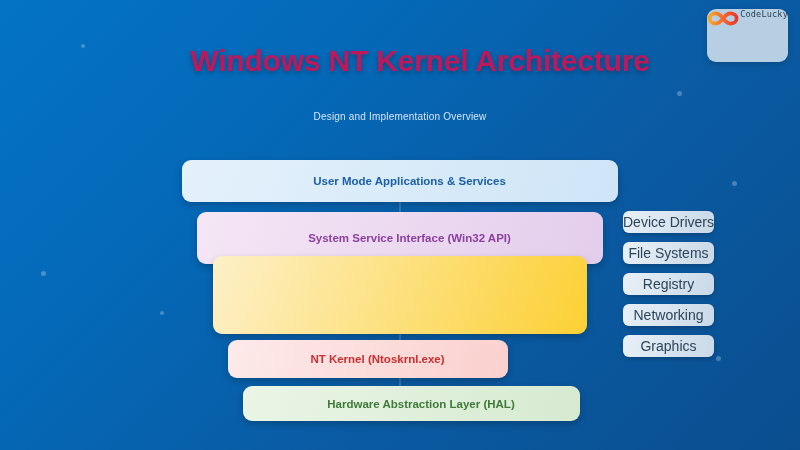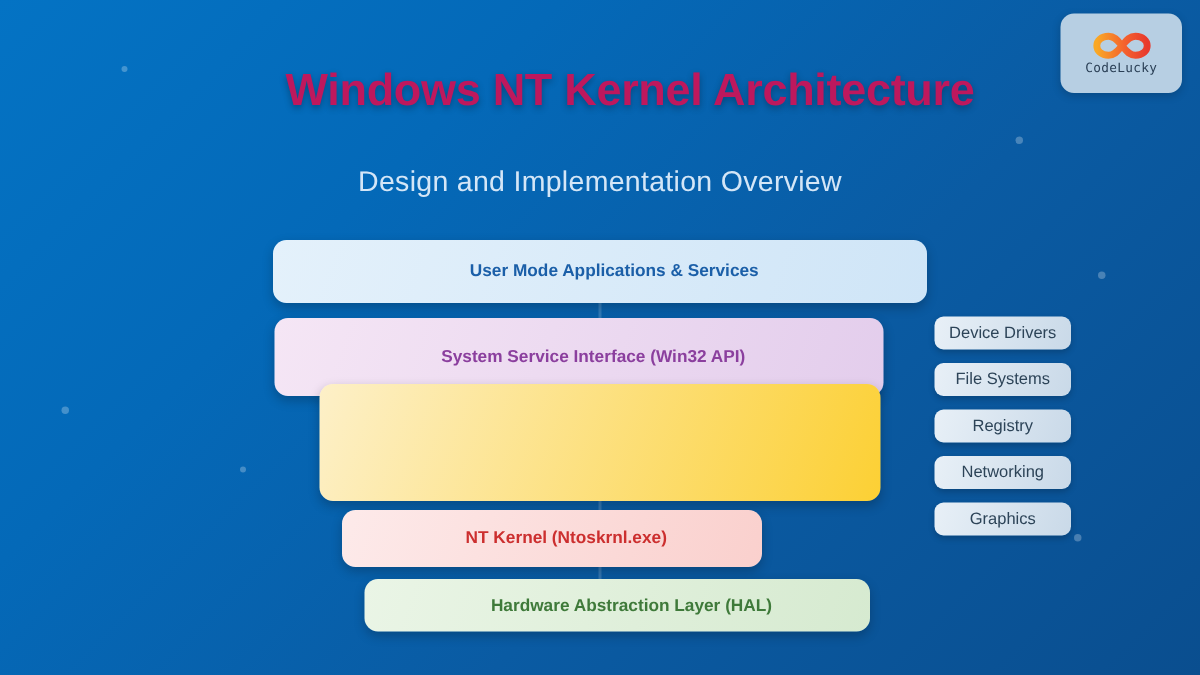--- a/index.html
+++ b/index.html
@@ -25,22 +25,21 @@
 
   
   .logo-card {
     position: absolute;
     left: 707px; top: 9px;
     width: 81px; height: 53px;
     background: #b7cfe3;
     border-radius: 9px;
     box-shadow: 0 2px 6px rgba(0,0,0,0.18);
     display: flex;
-    flex-direction: column;
-    align-items: center;
+    flex-direction: row;
     justify-content: center;
     gap: 1px;
   }
   .logo-mark { width: 40px; height: 19px; display:block; }
   .logo-text {
     font-size: 8.5px;
     letter-spacing: .2px;
     color: #2a3f55;
     font-family: "DejaVu Sans Mono", monospace;
   }
@@ -56,21 +55,21 @@
     color: #be185d;
     letter-spacing: -0.2px;
     text-shadow: 0 2px 5px rgba(0,0,0,0.30);
     margin-left: 20px;
   }
   .subtitle {
     position: absolute;
     left: 0; top: 111px;
     width: 800px;
     text-align: center;
-    font-size: 19px;
+    font-size: 10px;
     color: #d4e6f7;
     letter-spacing: .2px;
   }
 
   
   .connector {
     position: absolute;
     left: 399px;
     width: 2px;
     background: rgba(255,255,255,0.17);
@@ -89,21 +88,21 @@
     font-weight: bold;
     padding-left: 19px;
   }
 
   .layer-usermode {
     left:182px; top:160px; width:436px; height:42px;
     background: linear-gradient(110deg,#e4f1fb 0%, #cfe5f7 100%);
     color:#1b5fa8;
   }
   .layer-ssi {
-    left:183px; top:212px; width:406px; height:52px;
+    left:197px; top:212px; width:406px; height:52px;
     background: linear-gradient(110deg,#f5e6f5 0%, #e3cdec 100%);
     color:#8b3f9e;
   }
   .layer-exec {
     left:213px; top:256px; width:374px; height:78px;
     background: linear-gradient(110deg,#fdf0c8 0%, #fcd034 100%);
     justify-content: flex-start;
     padding-top: 18px;
   }
   .exec-title {
@@ -140,21 +139,21 @@
 
   
   .side-pill {
     position: absolute;
     left: 623px;
     width: 91px;
     height: 22px;
     border-radius: 6px;
     background: linear-gradient(110deg,#e8f0f7 0%, #c9d9e8 100%);
     color: #2d4458;
-    font-size: 11px;
+    font-size: 14px;
     display: flex;
     align-items: center;
     justify-content: center;
     box-shadow: 0 2px 4px rgba(0,0,0,0.20);
   }
 </style>
 </head>
 <body>
 
 <div class="dot" style="left:81px;  top:44px;  width:4px;  height:4px;"></div>

